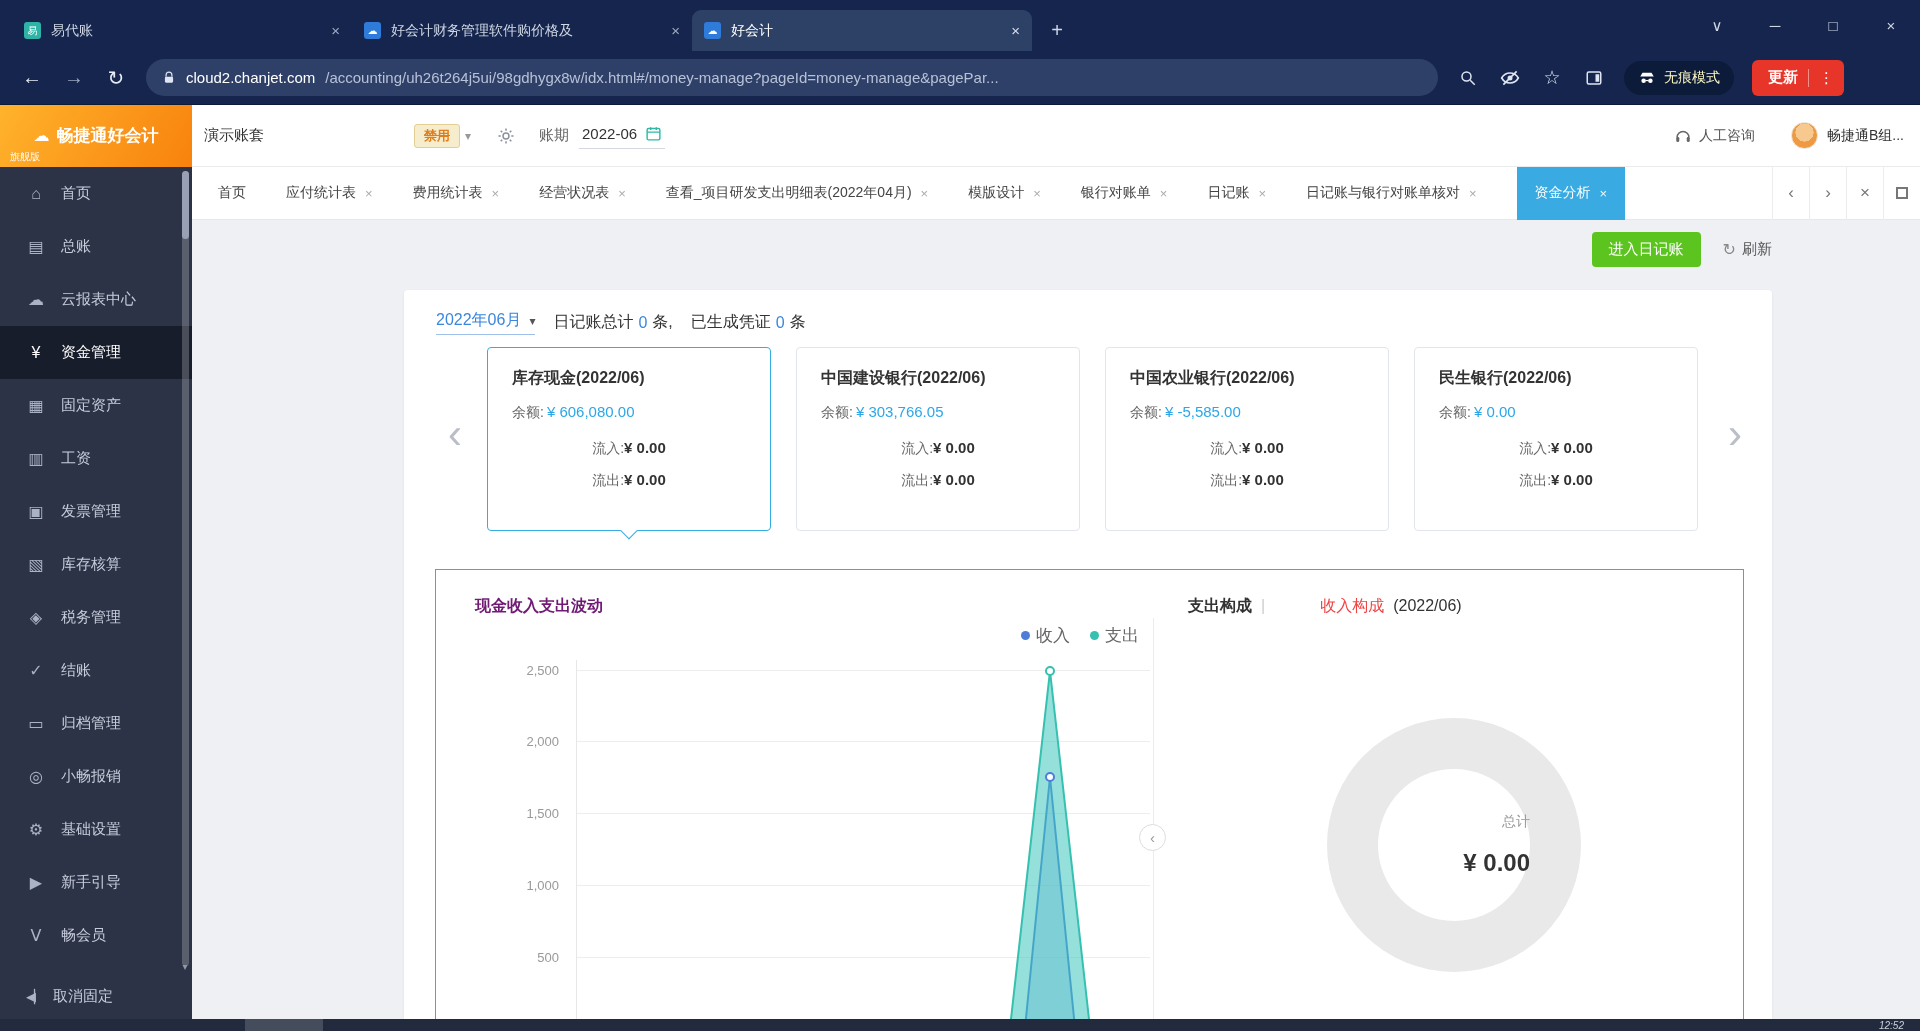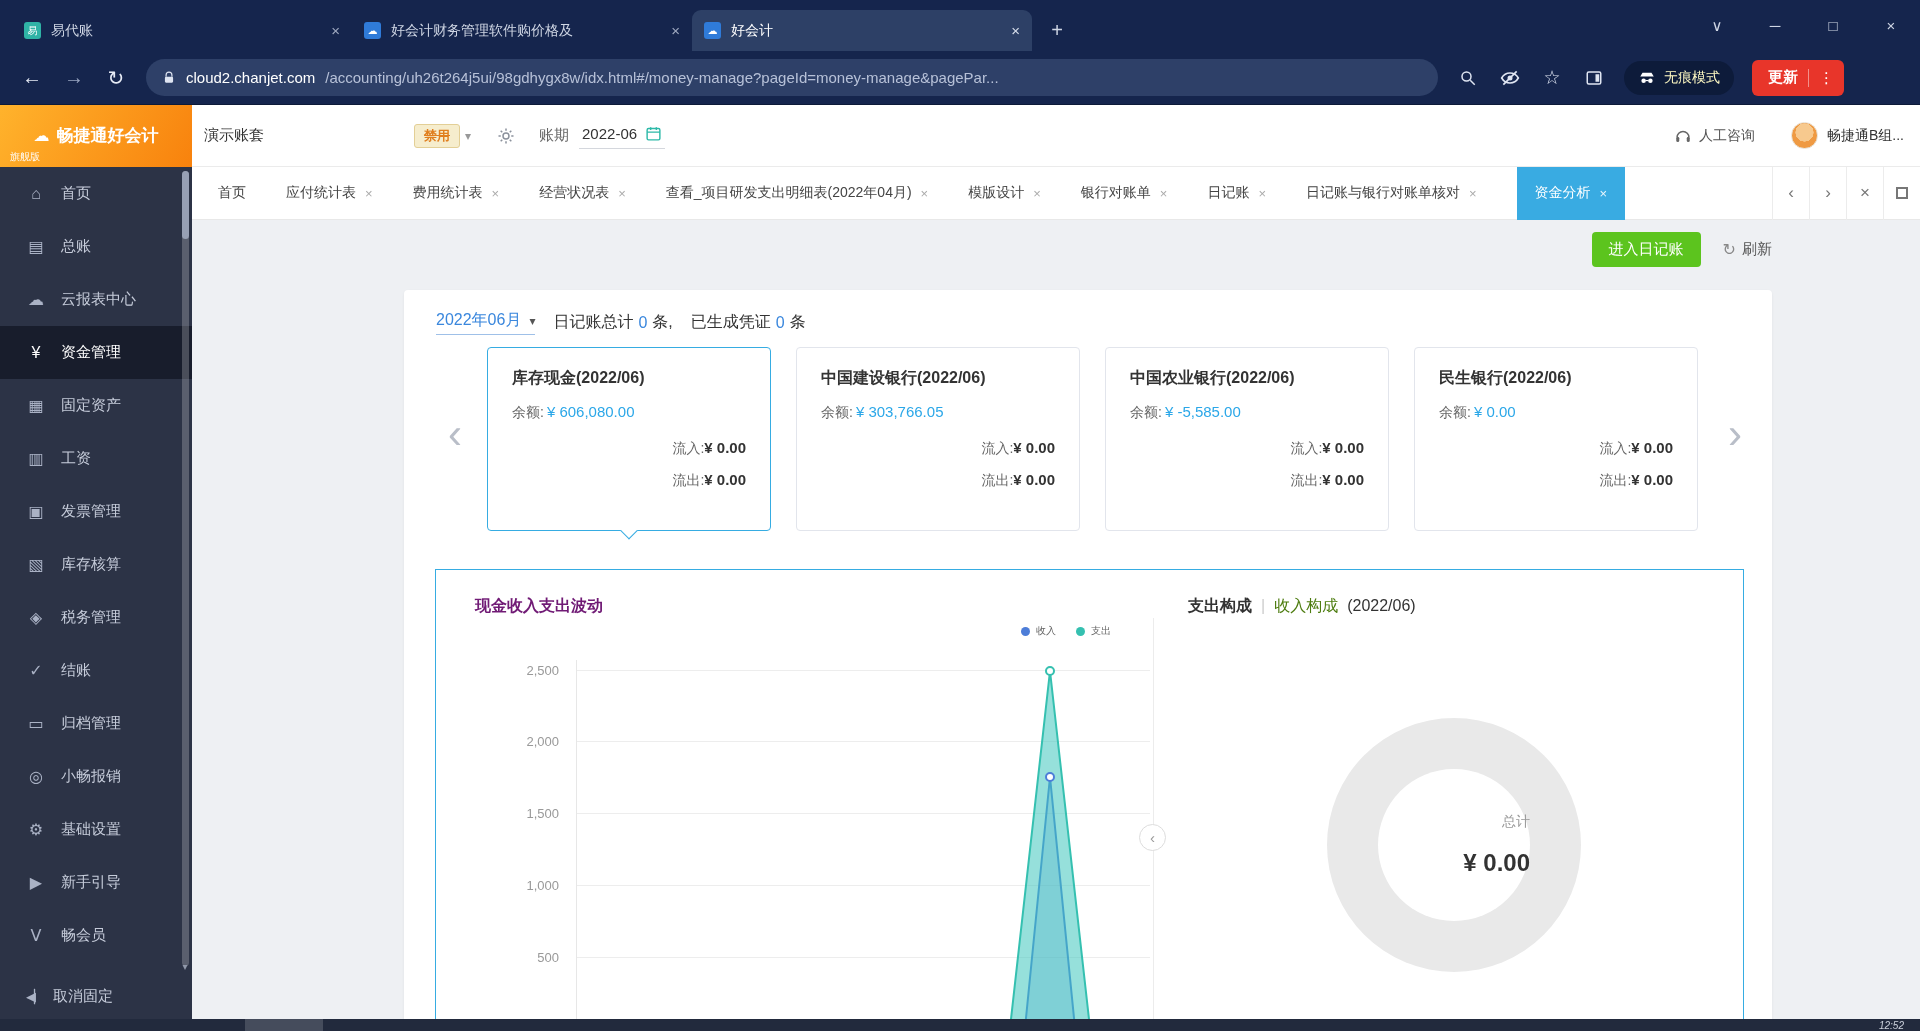--- a/index.html
+++ b/index.html
@@ -90,40 +90,40 @@
   .carbtn { position:absolute; top:66px; font-size:42px; color:#b9bec8; line-height:1; }
   .carbtn.left { left:44px; }
   .carbtn.right { right:30px; }
   .acard { position:absolute; top:0; width:284px; height:184px; background:#fff; border:1px solid #e2e5ec; border-radius:4px; padding:20px 24px; }
   .acard.c0 { left:83px; } .acard.c1 { left:392px; } .acard.c2 { left:701px; } .acard.c3 { left:1010px; }
   .acard.active { border-color:#36ace2; }
   .notch { position:absolute; left:50%; bottom:-7px; width:12px; height:12px; background:#fff; border-right:1px solid #36ace2; border-bottom:1px solid #36ace2; transform:translateX(-50%) rotate(45deg); }
   .acard h3 { font-size:16px; color:#333; margin-bottom:14px; font-weight:bold; }
   .brow { font-size:14px; color:#666; margin-bottom:17px; }
   .bval { color:#2ba7e8; font-size:15px; margin-left:3px; }
-  .frow { text-align:right; font-size:14px; color:#666; margin-bottom:13px; }
+  .frow { text-align:center; font-size:14px; color:#666; margin-bottom:13px; }
   .fval { color:#333; font-weight:bold; font-size:15px; }
 
   .chartbox { position:absolute; left:31px; top:279px; width:1309px; bottom:0; border:1px solid #36ace2; background:#fff; overflow:hidden; }
   .lc-title { position:absolute; left:39px; top:26px; font-size:16px; color:#701a75; font-weight:bold; }
-  .legend { position:absolute; left:585px; top:54px; display:flex; gap:20px; font-size:10px; color:#666; align-items:center; }
+  .legend { position:absolute; left:585px; top:54px; display:flex; gap:20px; font-size:17px; color:#666; align-items:center; }
   .litem { display:flex; align-items:center; gap:6px; }
   .dot { width:9px; height:9px; border-radius:50%; display:inline-block; }
   .dot.income { background:#4d7dd8; }
   .dot.expense { background:#35c0b0; }
   .ytick { position:absolute; left:45px; width:78px; text-align:right; font-size:13px; color:#999; }
   .gline { position:absolute; left:140px; width:574px; height:1px; background:#ededed; }
   .yaxis { position:absolute; left:140px; top:90px; bottom:0; width:1px; background:#e7e7e7; }
   .plot { position:absolute; left:140px; top:95px; }
   .vdivider { position:absolute; left:717px; top:48px; bottom:0; width:1px; background:#ececec; }
   .handle { position:absolute; left:703px; top:254px; width:27px; height:27px; border:1px solid #ddd; border-radius:50%; background:#fff; display:flex; align-items:center; justify-content:center; color:#999; font-size:15px; z-index:2; }
   .rc-title { position:absolute; left:752px; top:26px; font-size:16px; color:#333; }
   .rc-title .tp { font-weight:bold; }
   .rc-title .td { color:#ccc; margin:0 9px; }
-  .rc-title .ts { color:#4d7c0f; }
+  .rc-title .ts { color:#ef4444;margin-left:46px; }
   .rc-title .tper { margin-left:9px; }
   .donut { position:absolute; left:891px; top:148px; width:254px; height:254px; border-radius:50%; background:#e9e9e9; display:flex; align-items:center; justify-content:center; }
   .donut-hole { width:152px; height:152px; border-radius:50%; background:#fff; display:flex; flex-direction:column; align-items:flex-end; justify-content:center; gap:18px; }
   .donut-label { font-size:14px; color:#999; }
   .donut-value { font-size:24px; color:#333; font-weight:bold; }
 
   
   .taskbar { position:absolute; left:0; bottom:0; width:1920px; height:12px; background:#222a3d; z-index:50; }
   .taskbtn { position:absolute; left:245px; top:0; width:78px; height:12px; background:rgba(255,255,255,.16); }
   .clock { position:absolute; right:16px; top:0; height:12px; line-height:13px; font-size:10px; color:#cdd2dd; overflow:hidden;font-style:italic; }

